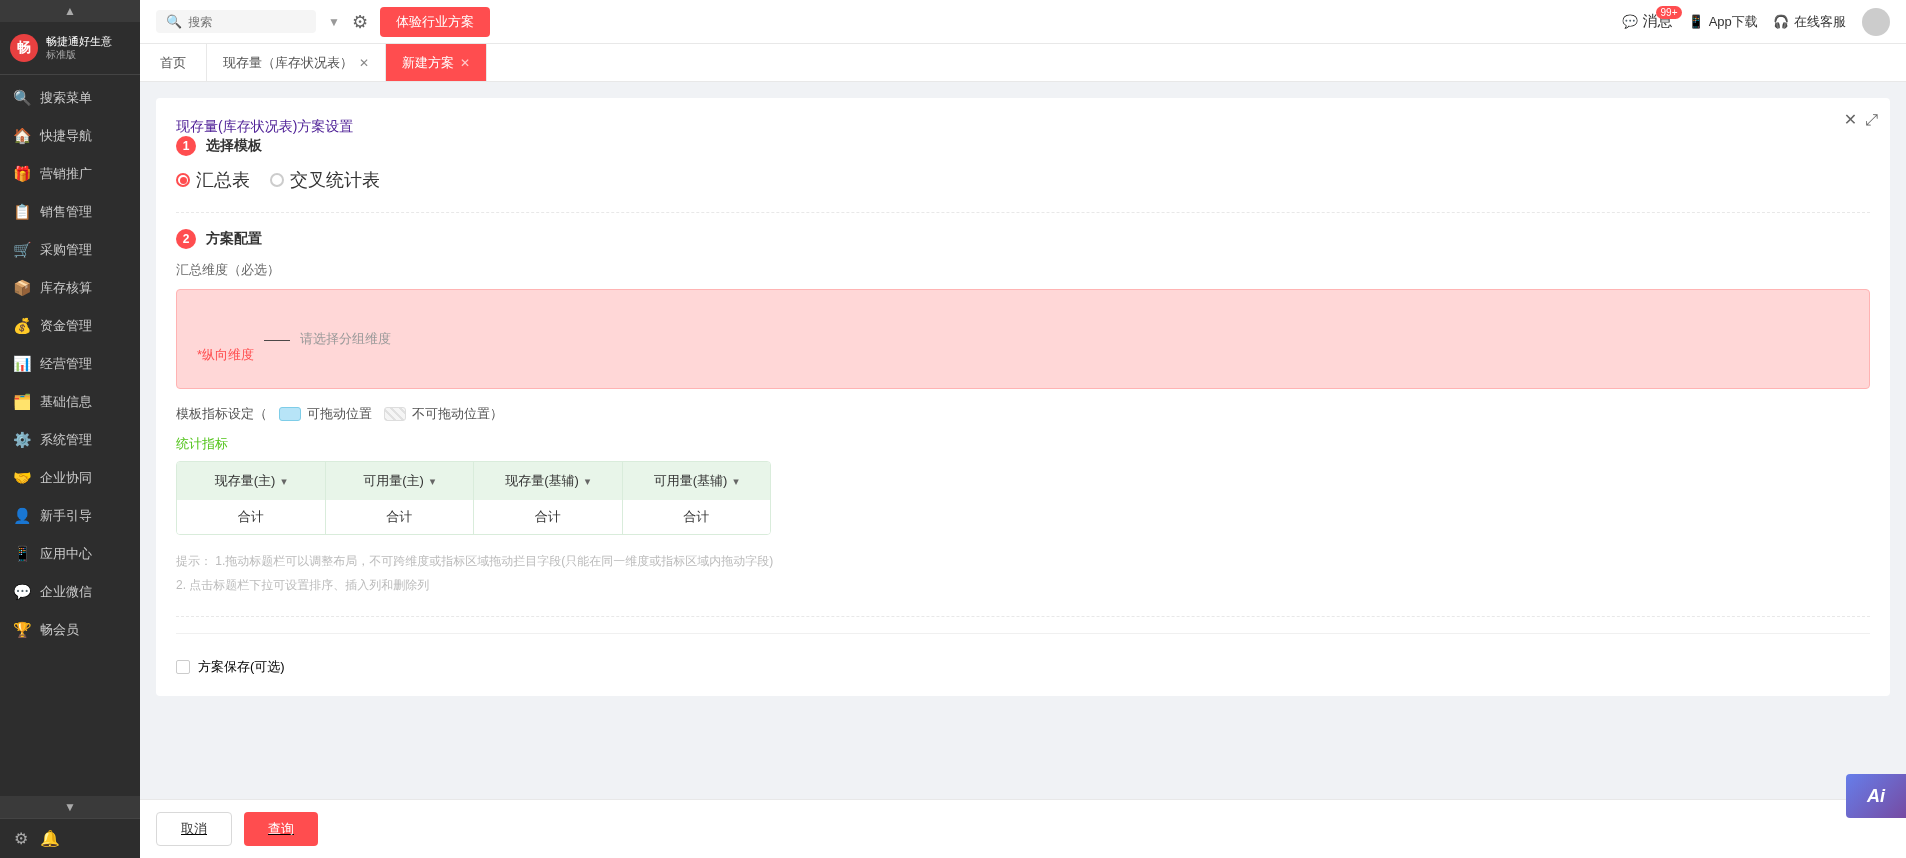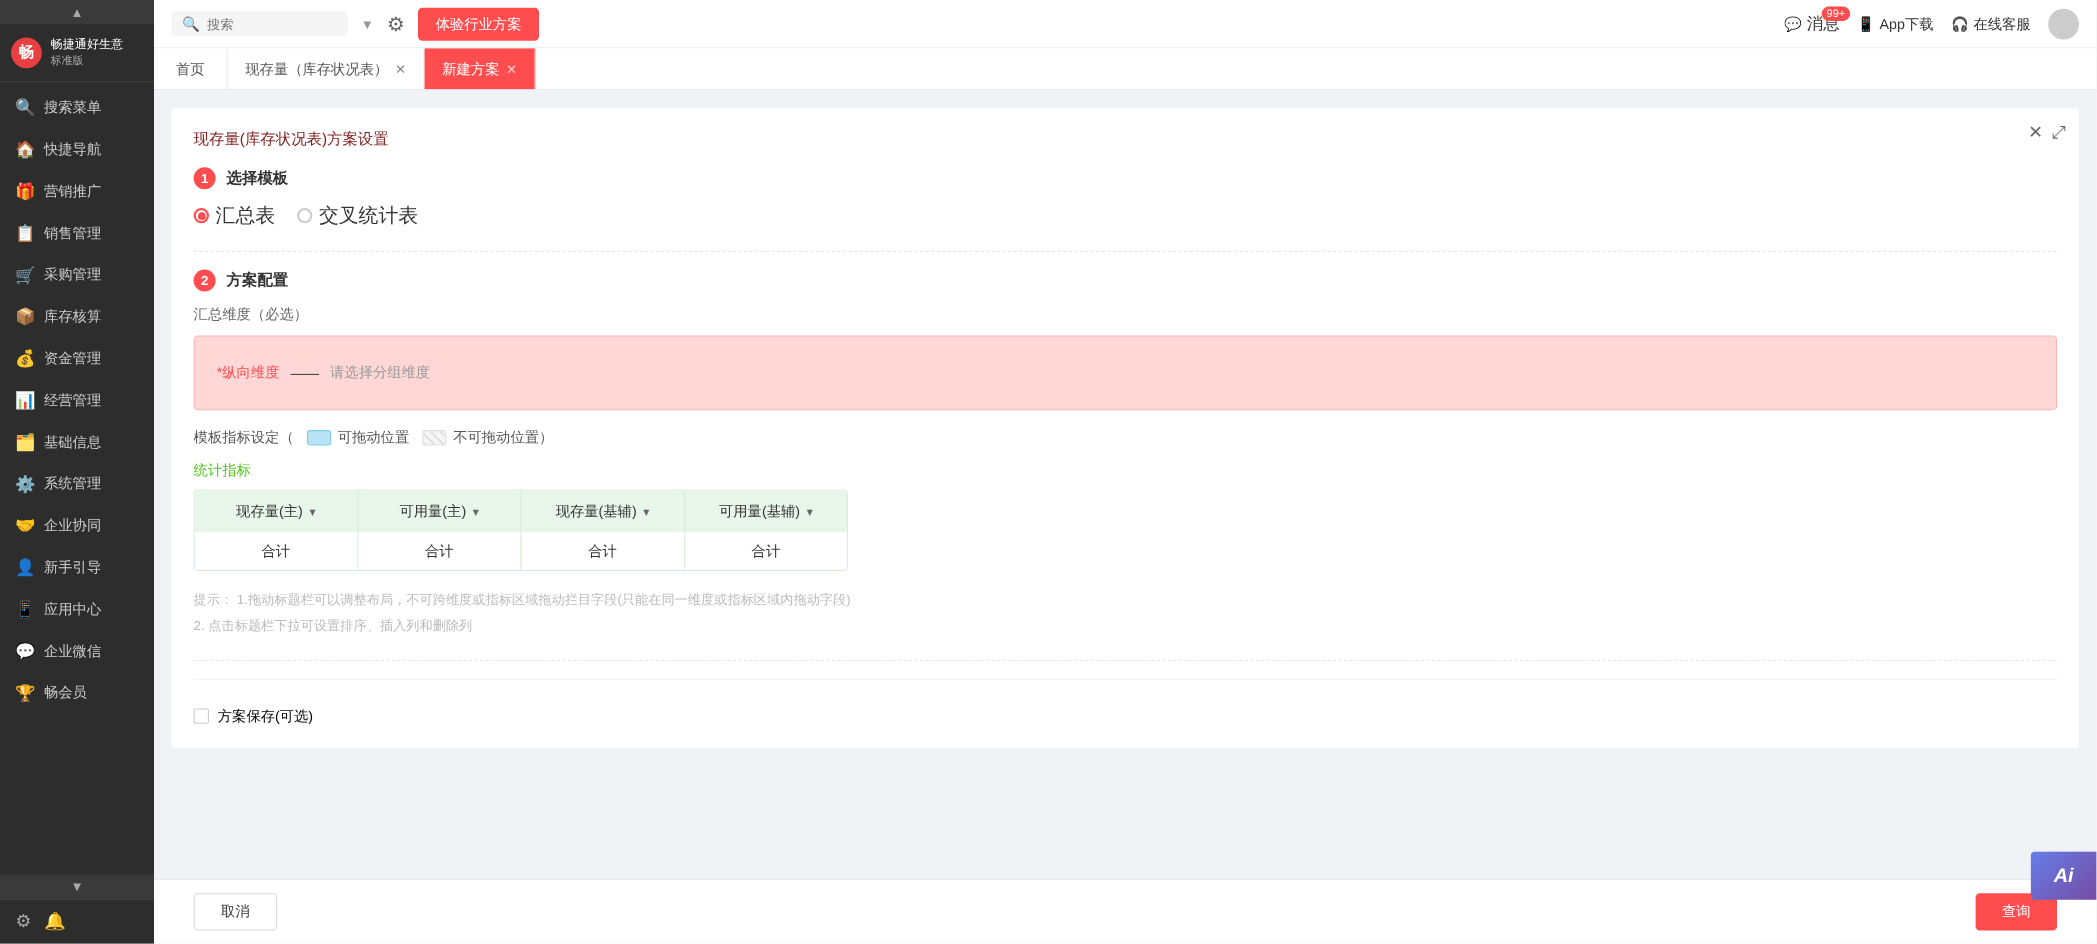--- a/index.html
+++ b/index.html
@@ -175,22 +175,21 @@
       background: #f0f2f5;
       position: relative;
     }
     .panel {
       background: #fff;
       border-radius: 4px;
       padding: 20px;
     }
     .panel-title {
       font-size: 14px;
-      color: #7f1d1d;
-      margin-bottom: 16px;
+      color: #4c1d95;
     }
 
     
     .step-section { margin-bottom: 20px; }
     .step-header {
       display: flex;
       align-items: center;
       gap: 10px;
       margin-bottom: 12px;
     }
@@ -235,21 +234,21 @@
     .dimension-box {
       background: #ffd7d7;
       border: 1px solid #ffb3b3;
       border-radius: 4px;
       padding: 24px 20px;
       display: flex;
       align-items: center;
       gap: 10px;
       margin-bottom: 16px;
     }
-    .dimension-required { color: #ff4d4f; font-size: 13px; }
+    .dimension-required { color: #ff4d4f; font-size: 13px; margin-top: 32px; }
     .dimension-arrow { color: #333; font-size: 13px; }
     .dimension-placeholder { color: #999; font-size: 13px; }
 
     
     .indicator-settings { display: flex; align-items: center; gap: 12px; margin-bottom: 12px; font-size: 13px; color: #555; }
     .indicator-item { display: flex; align-items: center; gap: 6px; text-align: center; }
     .indicator-box {
       width: 22px;
       height: 14px;
       border-radius: 3px;
@@ -291,25 +290,26 @@
     .hints p { margin-bottom: 2px; }
 
     
     .save-section { display: flex; align-items: center; gap: 8px; margin-top: 16px; padding-top: 24px; border-top: 1px solid #f0f0f0; }
     .save-checkbox { width: 14px; height: 14px; border: 1px solid #ccc; border-radius: 2px; cursor: pointer; }
 
     
     .bottom-bar {
       background: #fff;
       border-top: 1px solid #e8e8e8;
-      padding: 12px 36px;
-      display: flex;
-      justify-content: space-between;
+      padding: 12px 16px;
+      display: flex;
+      justify-content: flex-start;
       gap: 12px;
       flex-shrink: 0;
+      text-decoration: underline;
     }
     .btn-cancel {
       background: #fff;
       border: 1px solid #d9d9d9;
       border-radius: 4px;
       padding: 7px 24px;
       font-size: 13px;
       cursor: pointer;
       color: #333;
     }

